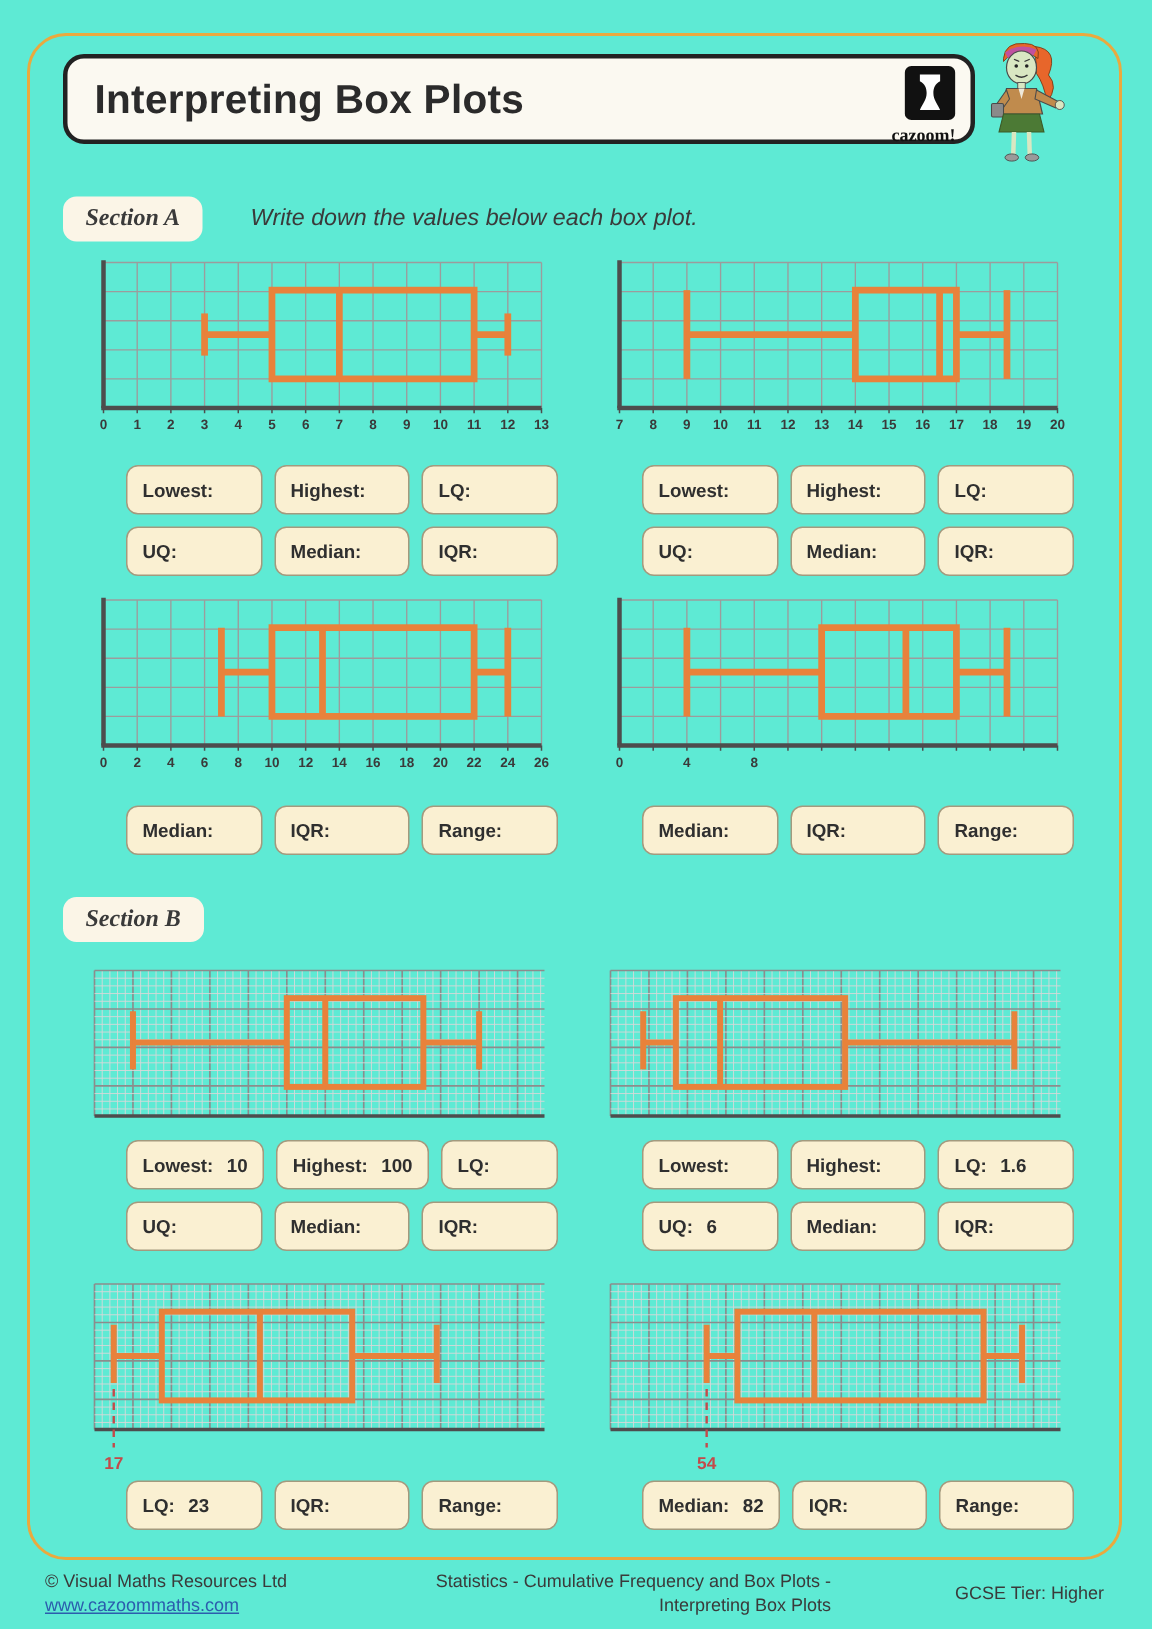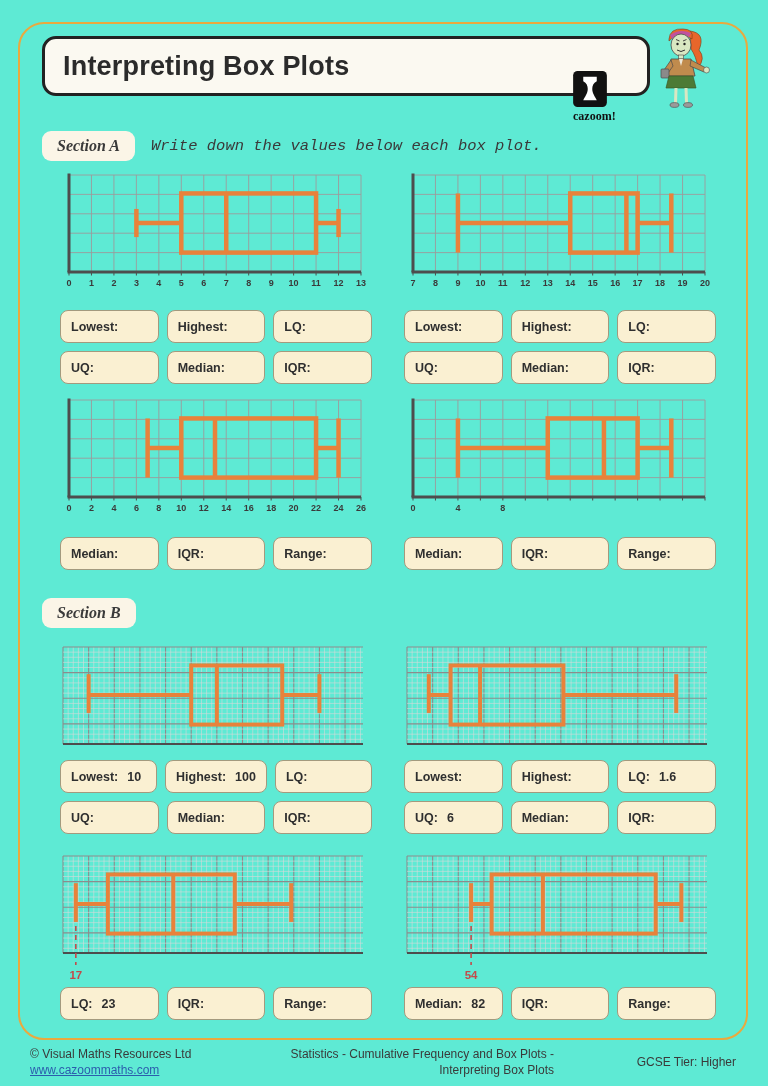--- a/index.html
+++ b/index.html
@@ -4,34 +4,34 @@
 <style>
   html,body{margin:0;padding:0;background:#ffffff;}
   .sheet{position:relative;width:768px;height:1086px;background:#5eead4;
          font-family:"Liberation Sans",sans-serif;overflow:hidden;}
   .page-border{position:absolute;left:18px;top:22px;width:726px;height:1014px;
                border:2px solid #EAA93E;border-radius:26px;}
   
   .title-box{position:absolute;left:42px;top:36px;width:608px;height:60px;background:#FBF9F1;
              border:3px solid #222;border-radius:14px;display:flex;align-items:center;box-sizing:border-box;}
   .title{font-size:27px;font-weight:bold;color:#2b2b2b;padding-left:18px;letter-spacing:.2px;}
-  .logo{position:absolute;right:10px;top:5px;width:64px;text-align:left;margin-top:27px;}
+  .logo{position:absolute;right:10px;top:5px;width:64px;text-align:right;}
   .logo-text{font-family:"Liberation Serif",serif;font-weight:bold;font-size:12px;color:#111;margin-top:-2px;}
   .mascot{position:absolute;left:654px;top:26px;}
   
   .section-header{position:absolute;left:42px;height:36px;display:flex;align-items:center;}
   .section-label{background:#FBF5E7;border-radius:9px;padding:6px 15px;
                  font-family:"Liberation Serif",serif;font-style:italic;font-weight:bold;
                  font-size:16px;color:#3a3a3a;}
-  .section-instruction{margin-left:16px;font-family:Liberation Mono, monospace;font-style:italic;
+  .section-instruction{margin-left:32px;font-family:Liberation Sans, sans-serif;font-style:italic;
                        font-size:15.5px;color:#3a3a3a;}
   
   .plot{position:absolute;width:312px;}
   .answers{position:absolute;width:312px;display:flex;flex-direction:column;gap:8px;}
-  .ans-row{display:flex;gap:8px;}
+  .ans-row{display:flex;gap:8px;margin-left:24px;}
   .ans-box{flex:1;height:33px;background:#FAF0D2;border:1px solid #A39A7E;border-radius:8px;
            display:flex;align-items:center;padding:0 10px;font-size:12.5px;font-weight:bold;
            color:#2f2f2f;box-sizing:border-box;}
   .ans-value{margin-left:9px;}
   
   .footer{position:absolute;left:0;top:1046px;width:768px;font-size:12px;color:#3a3a3a;}
   .footer-left{position:absolute;left:30px;top:0;line-height:16px;}
   .footer-link{color:#2B5DAD;text-decoration:underline;cursor:pointer;}
   .footer-center{position:absolute;left:50%;transform:translateX(-50%);top:0;text-align:right;
                  line-height:16px;width:340px;}

